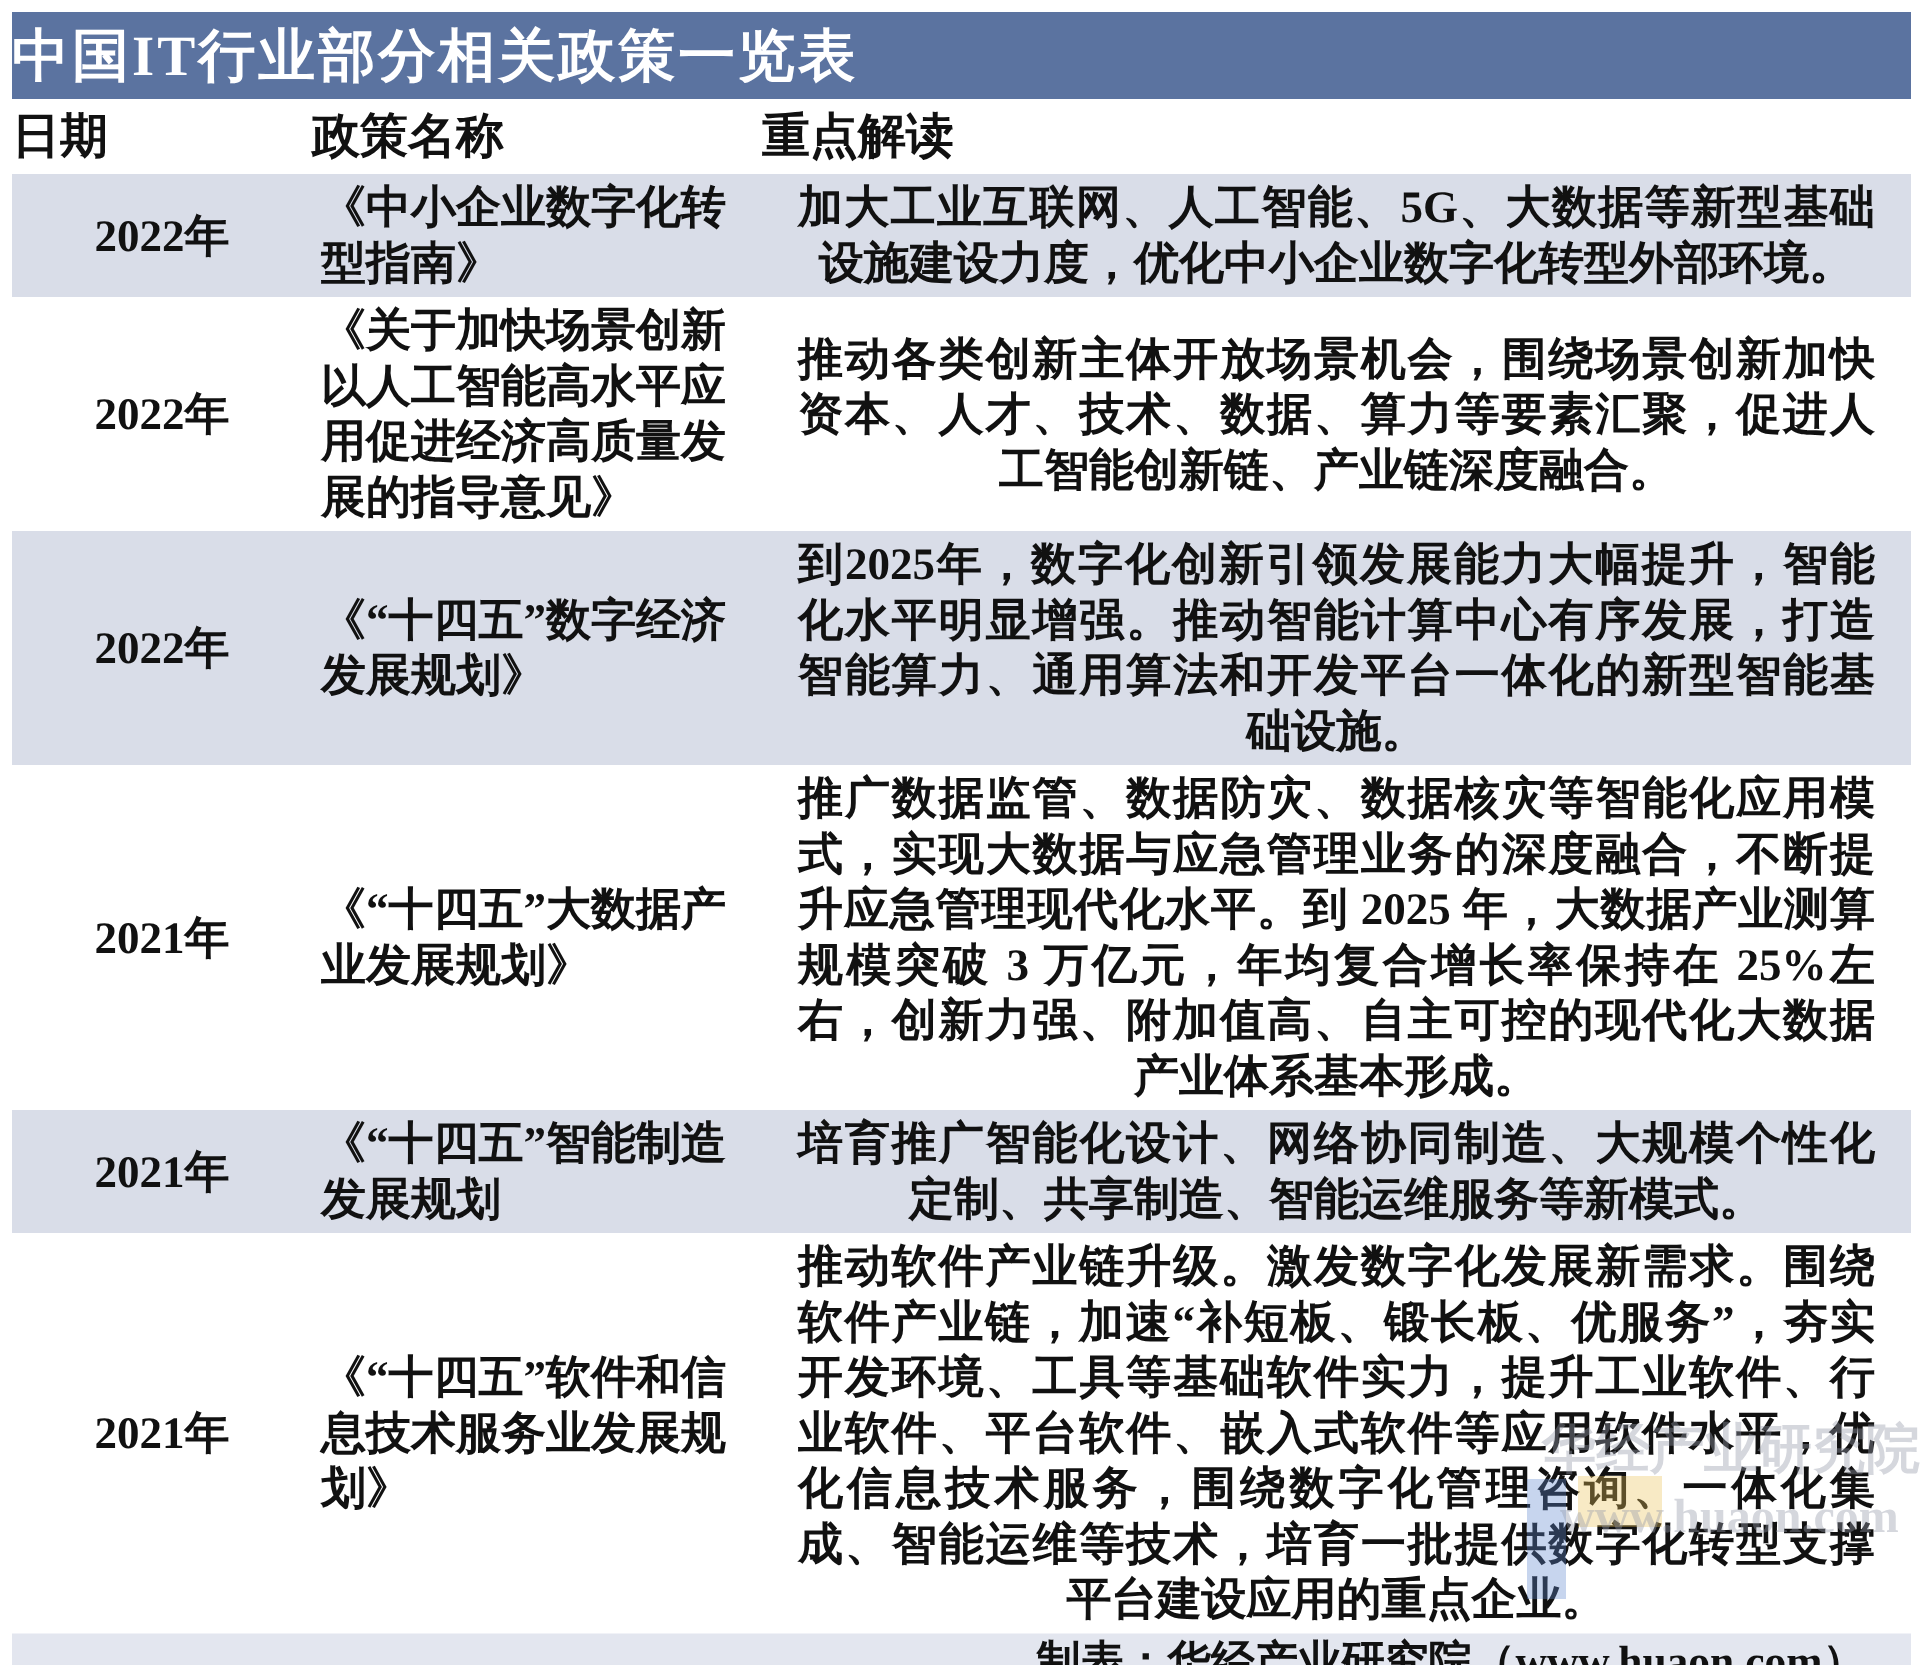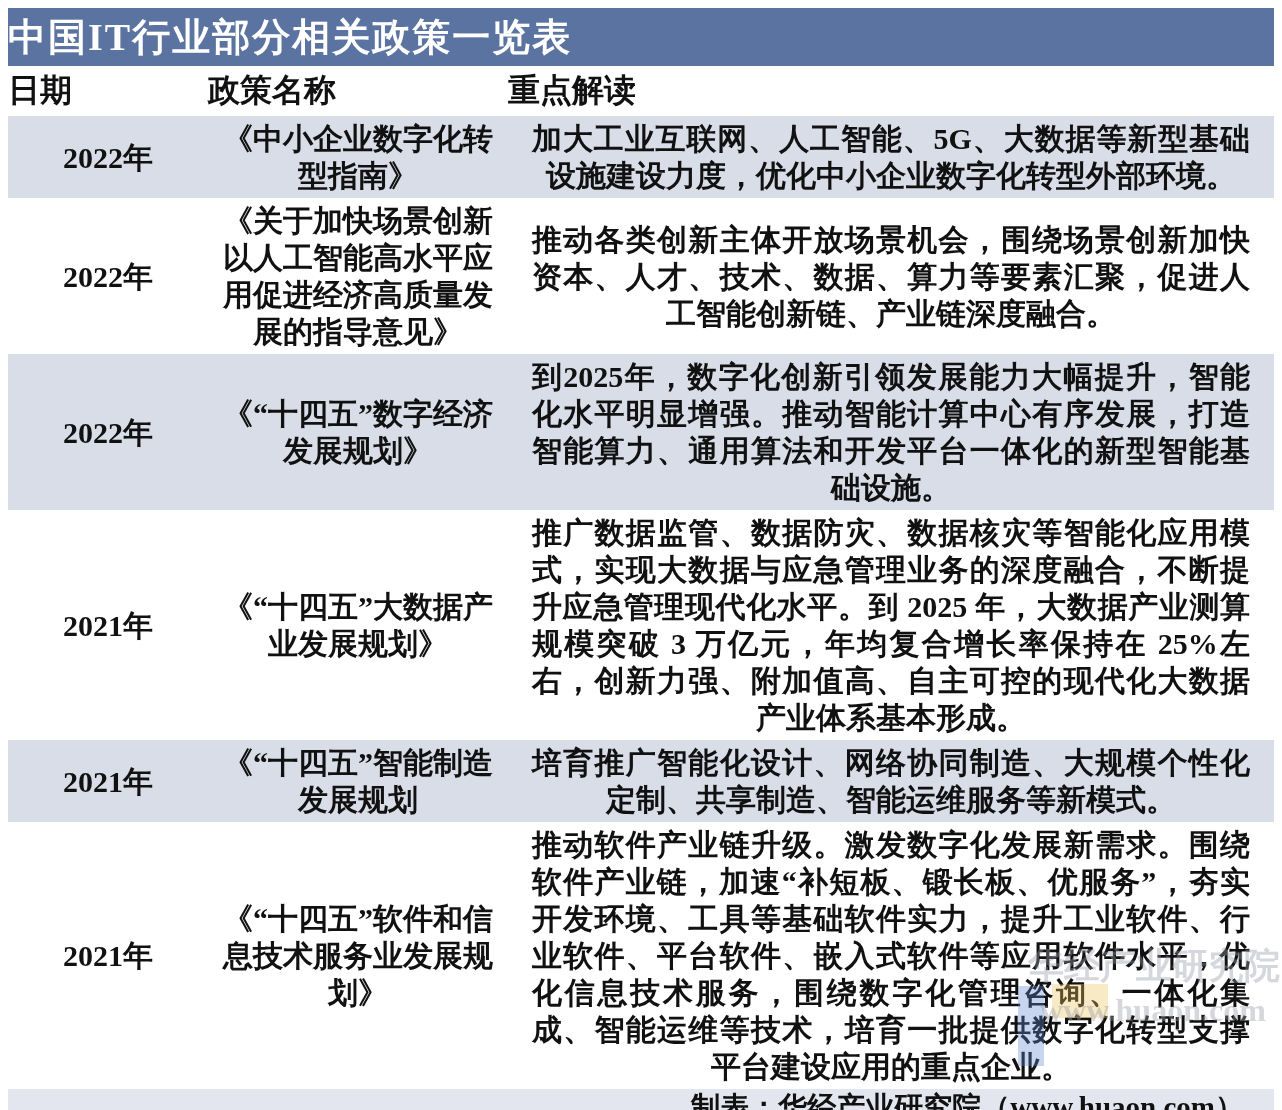--- a/index.html
+++ b/index.html
@@ -46,21 +46,21 @@
     box-sizing: border-box;
     color: #111111;
     font-weight: bold;
     font-size: 30px;
     line-height: 37px;
     display: flex; align-items: center;
   }
   .cell.date   { width: 200px; justify-content: center; padding: 4px 12px; }
   .cell.policy { width: 300px; justify-content: center; padding: 4px 6px; }
   .cell.interp { flex: 1; padding: 4px 24px; }
-  .policy-text { display: block; width: 100%; text-align: center; }
+  .policy-text { display: block; width: 100%; }
   .interp-text { display: block; width: 100%; text-align: justify; text-align-last: center; }
   .footer-bar {
     height: 37px;
     background: #E3E6EF;
     display: flex; align-items: center; justify-content: flex-end;
     padding-right: 30px;
     font-size: 29px; font-weight: bold;
     color: #111111;
   }
   .watermark {

